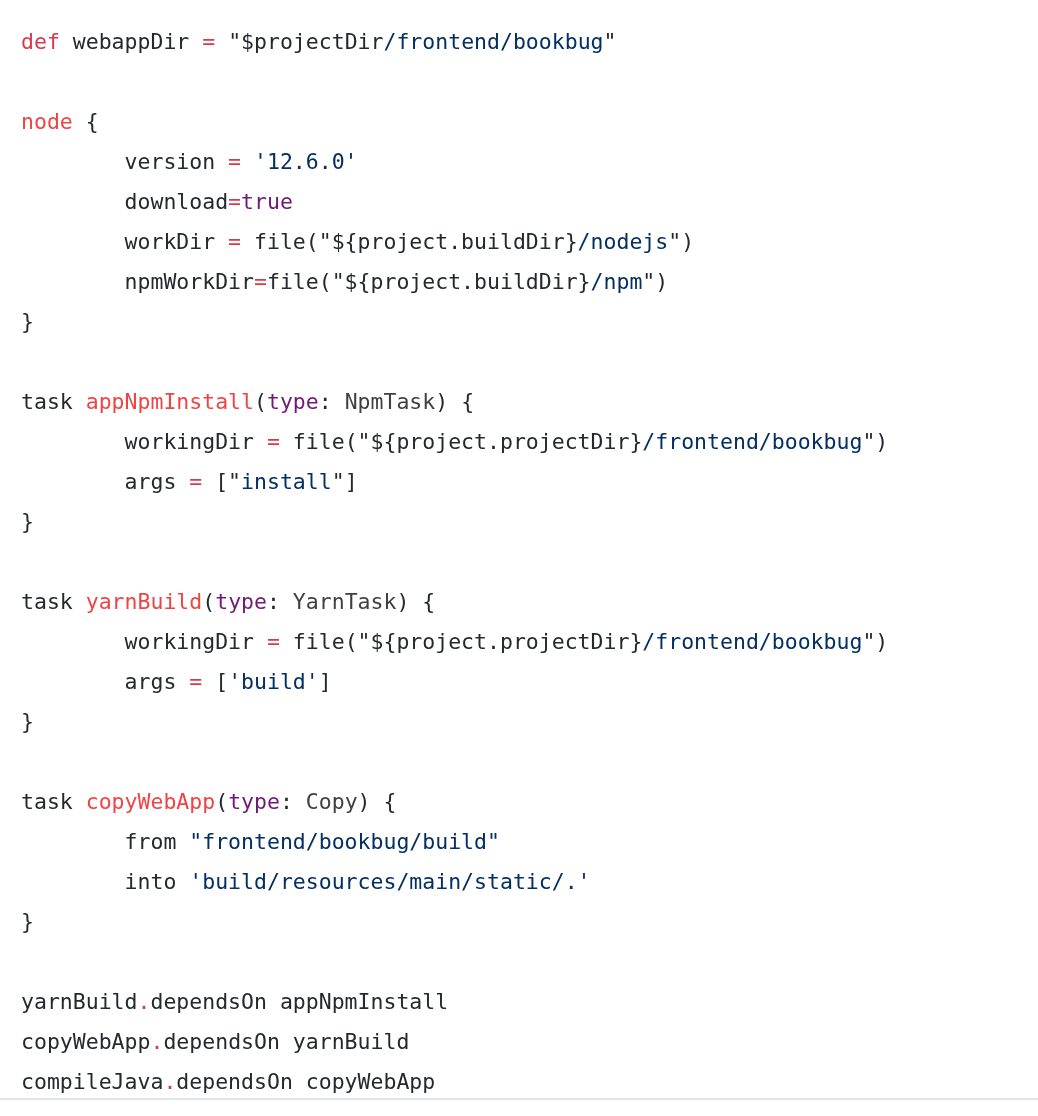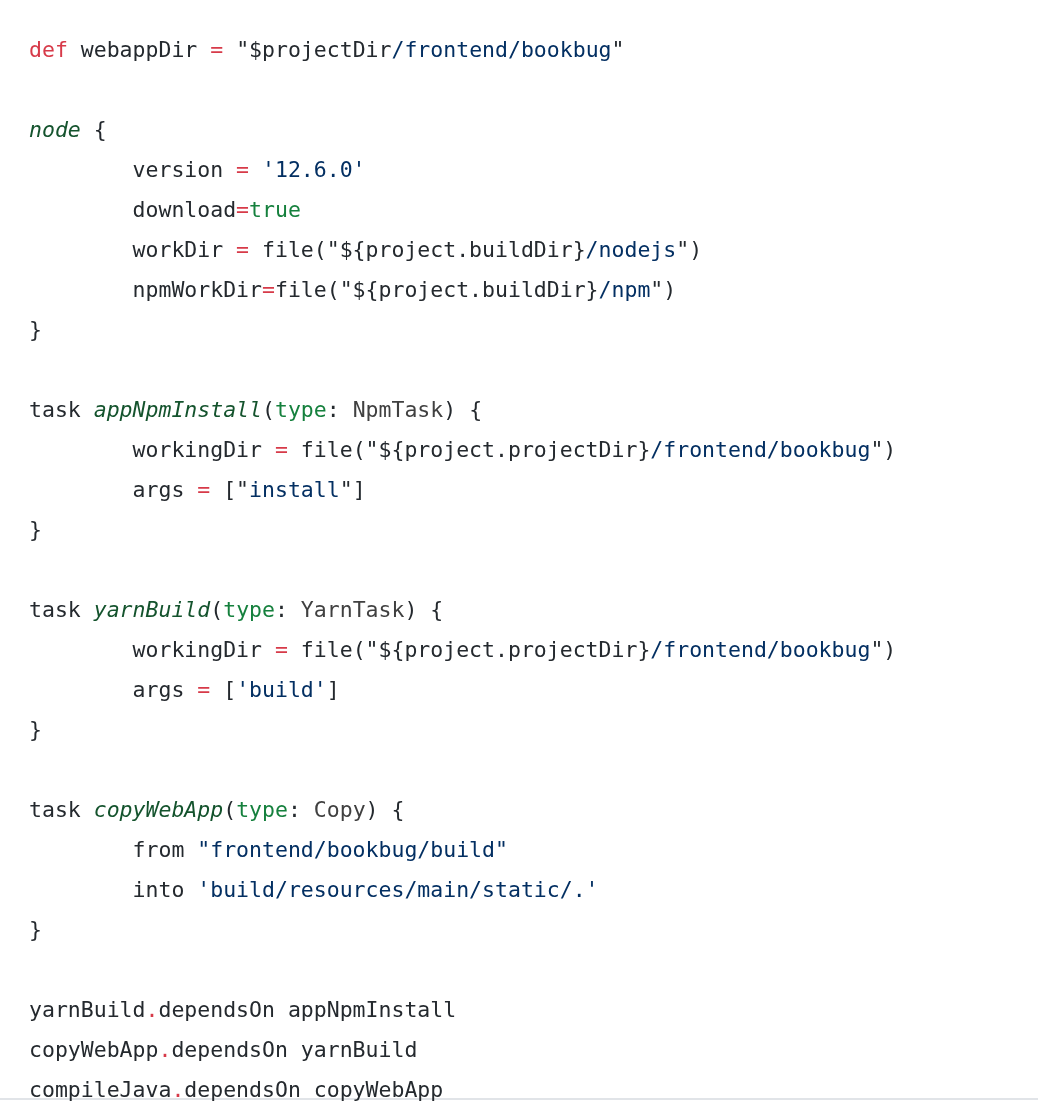--- a/index.html
+++ b/index.html
@@ -7,26 +7,26 @@
   .code-block {
     position: absolute; left: 0; top: 0; width: 1038px; height: 1100px;
     border-bottom: 2px solid #e1e4e8;
     box-sizing: border-box;
     background: #ffffff;
   }
   .code {
     position: absolute; left: 17px; top: 18px;
     font-family: "DejaVu Sans Mono", "Liberation Mono", monospace;
     font-size: 21.5px; line-height: 40px; color: #24292e;
-    white-space: pre; margin: 12px;
+    white-space: pre; margin: 4px;
   }
   .line { height: 40px; white-space: pre; }
   .k { color: #d73a49; }   
-  .f { color: #14532d; font-style: italic; }   
-  .c { color: #15803d; text-align: center; }   
+  .f { color: #ef4444; }   
+  .c { color: #701a75; text-align: center; }   
   .s { color: #032f62; }   
   .t { color: #404040; }   
   .p { color: #24292e; }   
 </style>
 </head>
 <body>
 
 <div class="code-block">
   <div class="code" id="code"><div class="line"><span class="k">def</span><span class="p"> webappDir </span><span class="k">=</span><span class="p"> "$projectDir</span><span class="s">/frontend/bookbug</span><span class="p">"</span></div><div class="line"> </div><div class="line"><span class="f">node</span><span class="p"> {</span></div><div class="line"><span class="p">        version </span><span class="k">=</span><span class="p"> </span><span class="s">'12.6.0'</span></div><div class="line"><span class="p">        download</span><span class="k">=</span><span class="c">true</span></div><div class="line"><span class="p">        workDir </span><span class="k">=</span><span class="p"> file("${project.buildDir}</span><span class="s">/nodejs</span><span class="p">")</span></div><div class="line"><span class="p">        npmWorkDir</span><span class="k">=</span><span class="p">file("${project.buildDir}</span><span class="s">/npm</span><span class="p">")</span></div><div class="line"><span class="p">}</span></div><div class="line"> </div><div class="line"><span class="p">task </span><span class="f">appNpmInstall</span><span class="p">(</span><span class="c">type</span><span class="p">: </span><span class="t">NpmTask</span><span class="p">) {</span></div><div class="line"><span class="p">        workingDir </span><span class="k">=</span><span class="p"> file("${project.projectDir}</span><span class="s">/frontend/bookbug</span><span class="p">")</span></div><div class="line"><span class="p">        args </span><span class="k">=</span><span class="p"> ["</span><span class="s">install</span><span class="p">"]</span></div><div class="line"><span class="p">}</span></div><div class="line"> </div><div class="line"><span class="p">task </span><span class="f">yarnBuild</span><span class="p">(</span><span class="c">type</span><span class="p">: </span><span class="t">YarnTask</span><span class="p">) {</span></div><div class="line"><span class="p">        workingDir </span><span class="k">=</span><span class="p"> file("${project.projectDir}</span><span class="s">/frontend/bookbug</span><span class="p">")</span></div><div class="line"><span class="p">        args </span><span class="k">=</span><span class="p"> [</span><span class="s">'build'</span><span class="p">]</span></div><div class="line"><span class="p">}</span></div><div class="line"> </div><div class="line"><span class="p">task </span><span class="f">copyWebApp</span><span class="p">(</span><span class="c">type</span><span class="p">: </span><span class="t">Copy</span><span class="p">) {</span></div><div class="line"><span class="p">        from </span><span class="s">"frontend/bookbug/build"</span></div><div class="line"><span class="p">        into </span><span class="s">'build/resources/main/static/.'</span></div><div class="line"><span class="p">}</span></div><div class="line"> </div><div class="line"><span class="p">yarnBuild</span><span class="k">.</span><span class="p">dependsOn appNpmInstall</span></div><div class="line"><span class="p">copyWebApp</span><span class="k">.</span><span class="p">dependsOn yarnBuild</span></div><div class="line"><span class="p">compileJava</span><span class="k">.</span><span class="p">dependsOn copyWebApp</span></div></div>
 </div>

